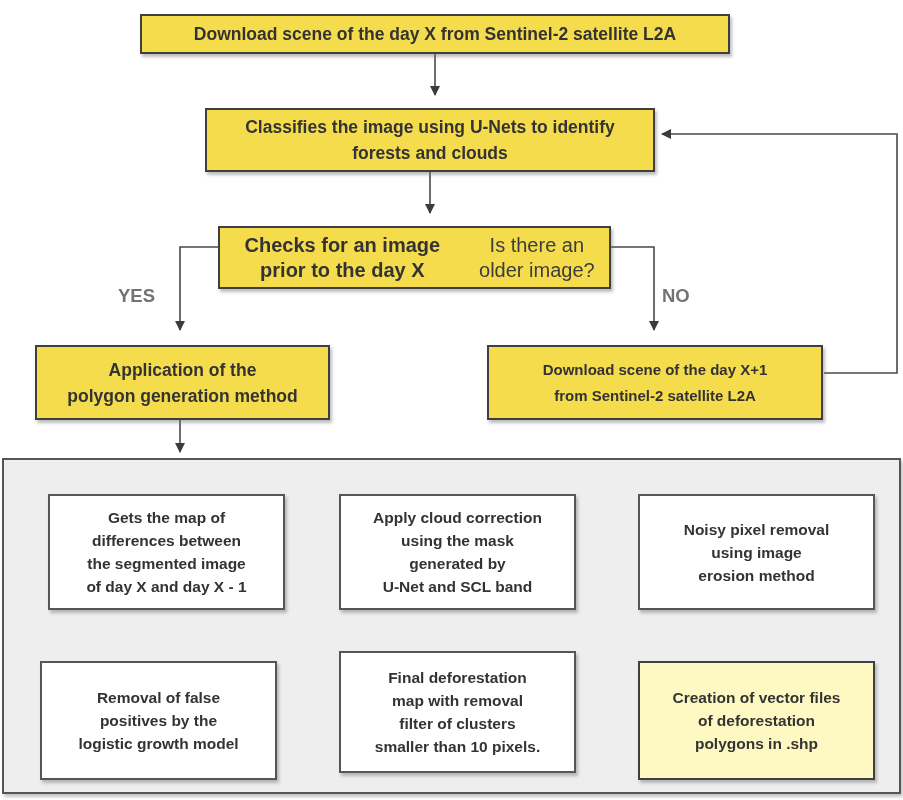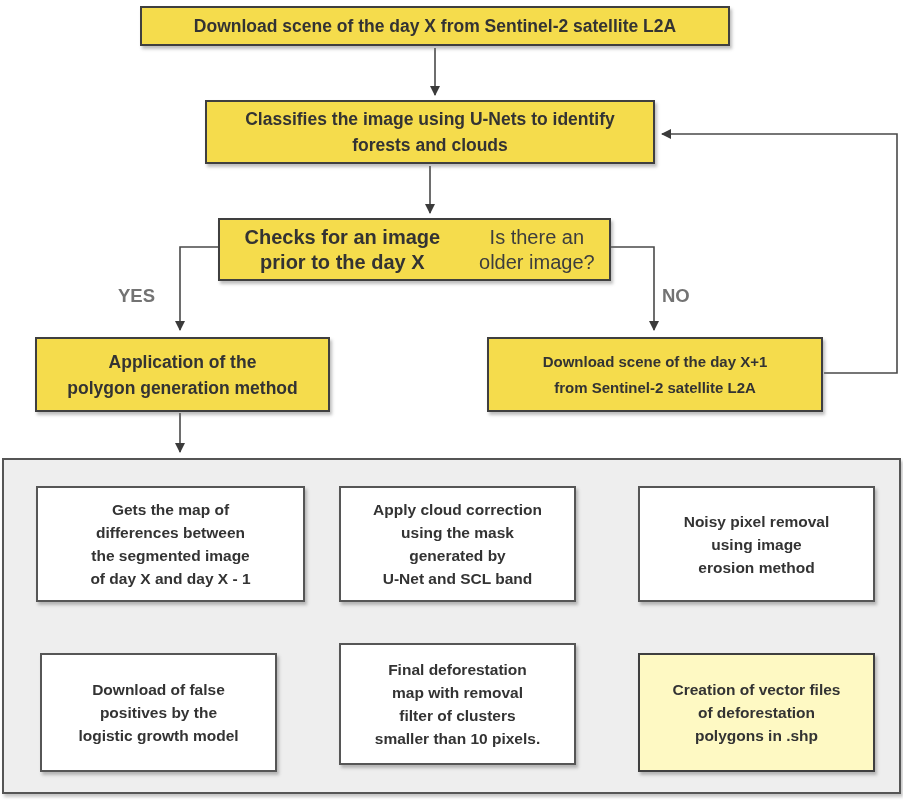--- a/index.html
+++ b/index.html
@@ -8,20 +8,21 @@
 
   svg.wires{position:absolute;left:0;top:0;pointer-events:none;}
 
   .node{
     position:absolute;box-sizing:border-box;
     display:flex;align-items:center;justify-content:center;
     text-align:center;font-weight:bold;color:#333333;
     border:2px solid #3f3f3f;
     white-space:pre-line;
     box-shadow:2px 3px 3px rgba(110,110,110,0.45);
+    margin-top:8px;
   }
   .yellow{background:#F5DC4C;}
   .white{background:#ffffff;border-color:#565656;}
   .red{background:#fef9c3;}
 
   .container-panel{
     position:absolute;left:2px;top:458px;width:899px;height:336px;
     background:#EEEEEE;border:2px solid #555555;box-sizing:border-box;
     box-shadow:2px 3px 3px rgba(110,110,110,0.4);
   }
@@ -34,21 +35,21 @@
   #n-polygon    {left:35px; top:337px;width:295px;height:75px;font-size:17.5px;line-height:26px;}
   #n-download-x1{left:487px;top:337px;width:336px;height:75px;font-size:15px;line-height:26px;}
 
   
   .branch-label{position:absolute;font-weight:bold;font-size:18.5px;color:#737373;}
   #lbl-yes{left:118px;top:285px;}
   #lbl-no {left:662px;top:285px;}
 
   
   .panel-node{font-size:15.5px;line-height:23px;}
-  #n-mapdiff  {left:36px; top:486px;width:269px;height:116px;}
+  #n-mapdiff  {left:48px; top:486px;width:237px;height:116px;}
   #n-cloud    {left:339px;top:486px;width:237px;height:116px;}
   #n-noisy    {left:638px;top:486px;width:237px;height:116px;}
   #n-falsepos {left:40px; top:653px;width:237px;height:119px;}
   #n-finalmap {left:339px;top:643px;width:237px;height:122px;}
   #n-vector   {left:638px;top:653px;width:237px;height:119px;}
 </style>
 </head>
 <body>
 
 <div class="stage">
@@ -117,21 +118,21 @@
 U-Net and SCL band</span>
   </div>
 
   <div class="node white panel-node" id="n-noisy">
     <span>Noisy pixel removal
 using image
 erosion method</span>
   </div>
 
   <div class="node white panel-node" id="n-falsepos">
-    <span>Download of false
+    <span>Removal of false
 positives by the
 logistic growth model</span>
   </div>
 
   <div class="node white panel-node" id="n-finalmap">
     <span>Final deforestation
 map with removal
 filter of clusters
 smaller than 10 pixels.</span>
   </div>

